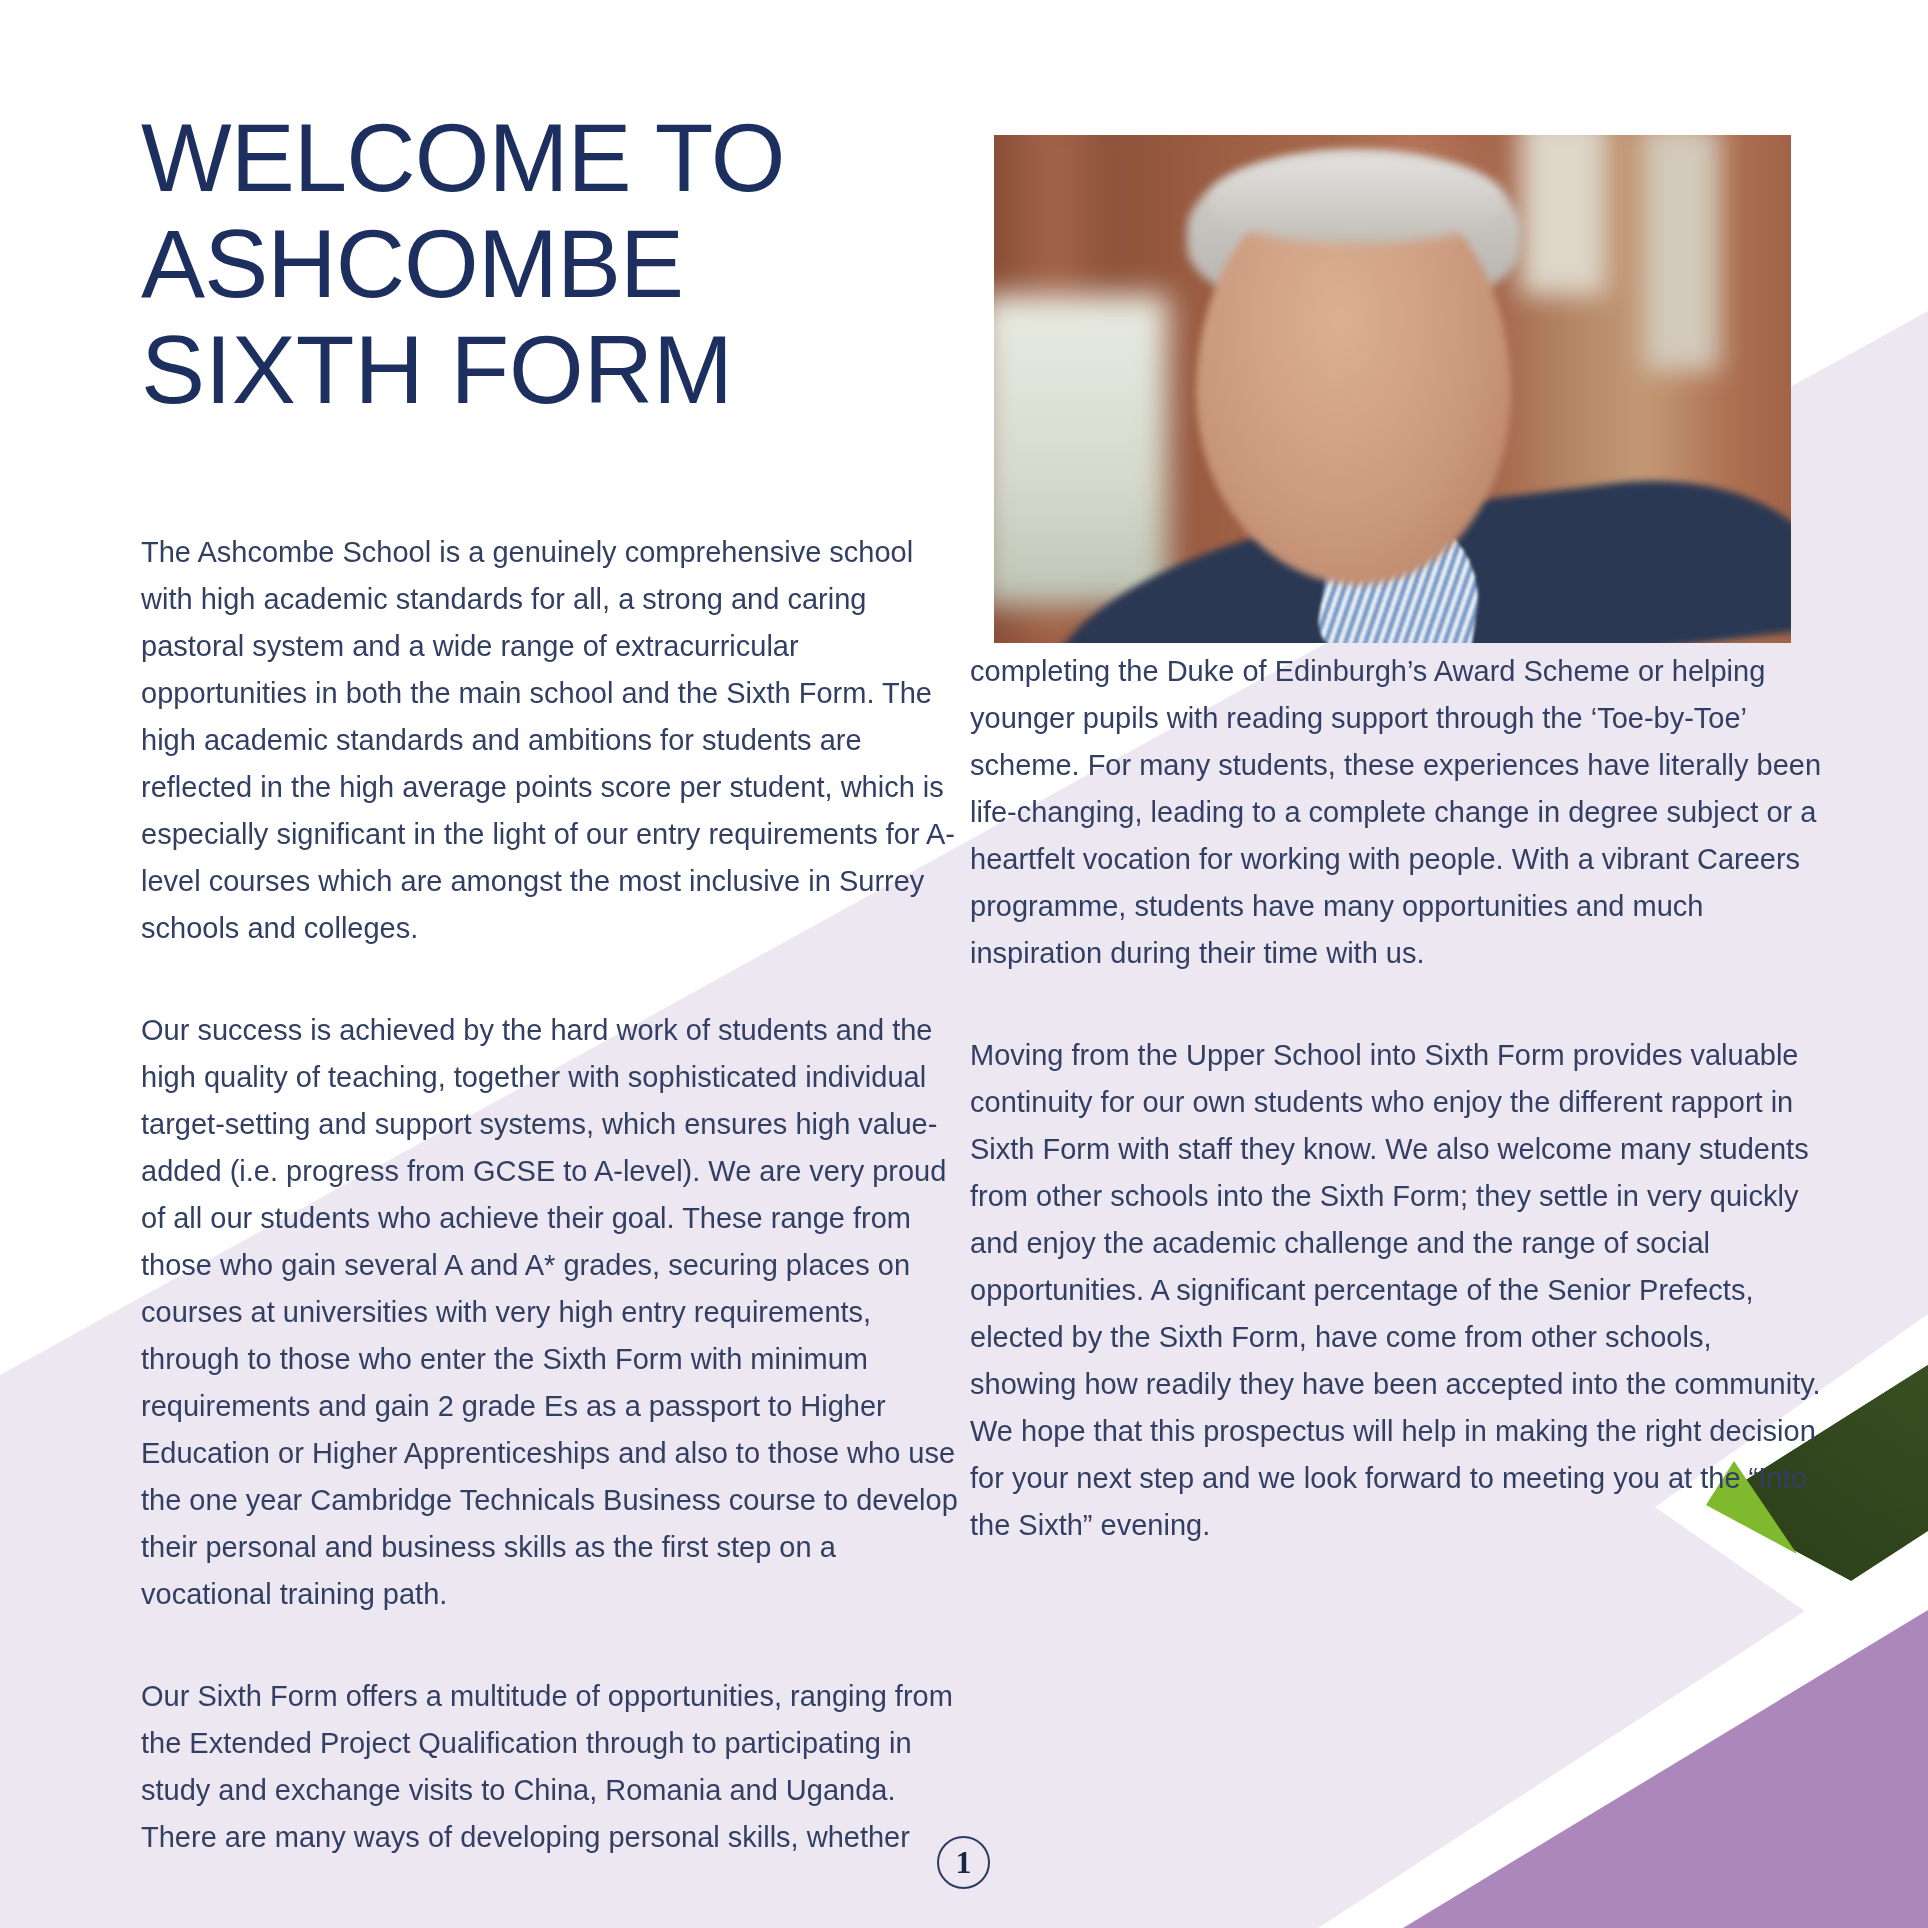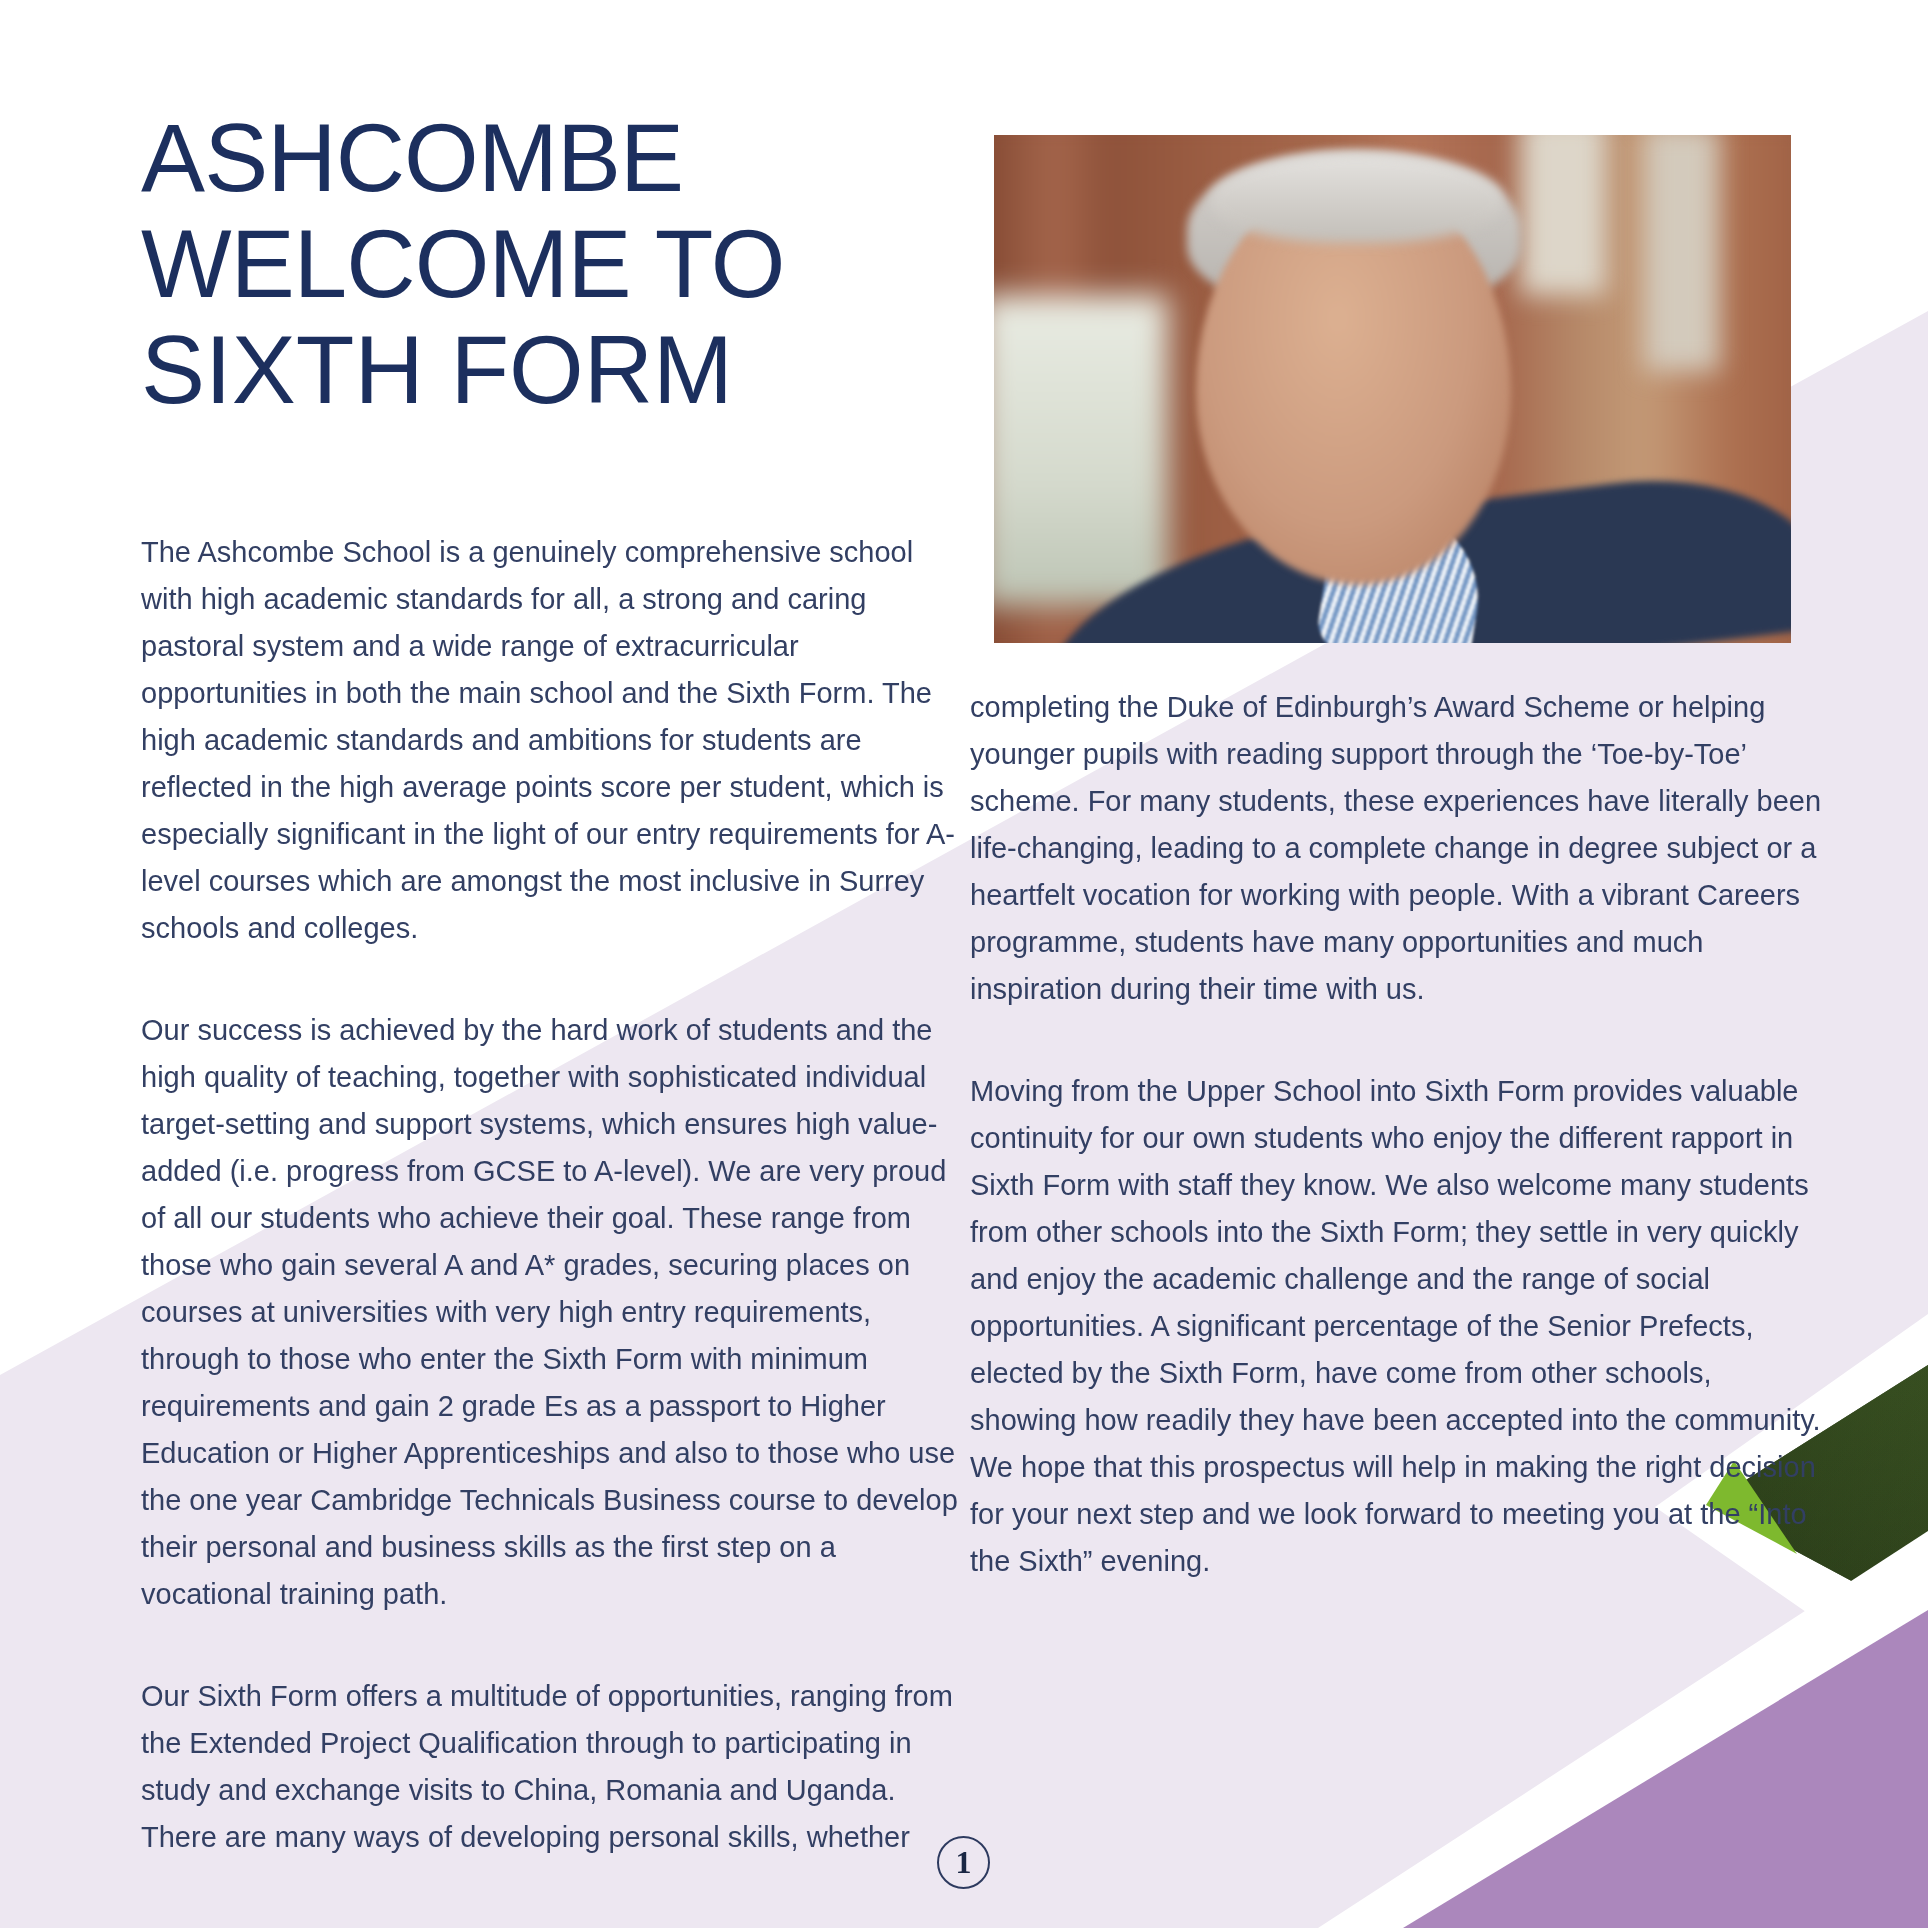--- a/index.html
+++ b/index.html
@@ -110,21 +110,21 @@
   }
   .title .t-bold{
     font-size:96px;line-height:106px;font-weight:400;letter-spacing:0;
   }
   .col{
     position:absolute;
     color:#323f63;
     font-size:29px;line-height:47px;
   }
   .col-left{left:141px;top:529px;width:829px;}
-  .col-right{left:970px;top:684px;width:852px;}
+  .col-right{left:970px;top:648px;width:852px;}
   .col p{margin:0 0 55px 0;}
   .signatures{
     position:absolute;left:970px;top:1588px;
     display:flex;gap:58px;
     color:#23355f;font-weight:700;font-size:33px;line-height:47px;
   }
   .signatures .sig-col{min-width:226px;}
   .page-num{
     position:absolute;left:937px;top:1836px;width:53px;height:53px;
     border:2.8px solid #2d3a5f;border-radius:50%;
@@ -152,22 +152,22 @@
     <div class="win-top-right"></div>
     <div class="win-far-right"></div>
     <div class="suit"></div>
     <div class="shirt"></div>
     <div class="hair"></div>
     <div class="face"></div>
     <div class="hair-top"></div>
   </div>
 
   <div class="title">
+    <div class="t-light">WELCOME TO</div>
     <div class="t-light">ASHCOMBE</div>
-    <div class="t-light">WELCOME TO</div>
     <div class="t-bold">SIXTH FORM</div>
   </div>
 
   <div class="col col-left">
     <p>The Ashcombe School is a genuinely comprehensive school with high academic standards for all, a strong and caring pastoral system and a wide range of extracurricular opportunities in both the main school and the Sixth Form. The high academic standards and ambitions for students are reflected in the high average points score per student, which is especially significant in the light of our entry requirements for A-level courses which are amongst the most inclusive in Surrey schools and colleges.</p>
     <p>Our success is achieved by the hard work of students and the high quality of teaching, together with sophisticated individual target-setting and support systems, which ensures high value-added (i.e. progress from GCSE to A-level). We are very proud of all our students who achieve their goal. These range from those who gain several A and A* grades, securing places on courses at universities with very high entry requirements, through to those who enter the Sixth Form with minimum requirements and gain 2 grade Es as a passport to Higher Education or Higher Apprenticeships and also to those who use the one year Cambridge Technicals Business course to develop their personal and business skills as the first step on a vocational training path.</p>
     <p>Our Sixth Form offers a multitude of opportunities, ranging from the Extended Project Qualification through to participating in study and exchange visits to China, Romania and Uganda. There are many ways of developing personal skills, whether</p>
   </div>
 
   <div class="col col-right">

